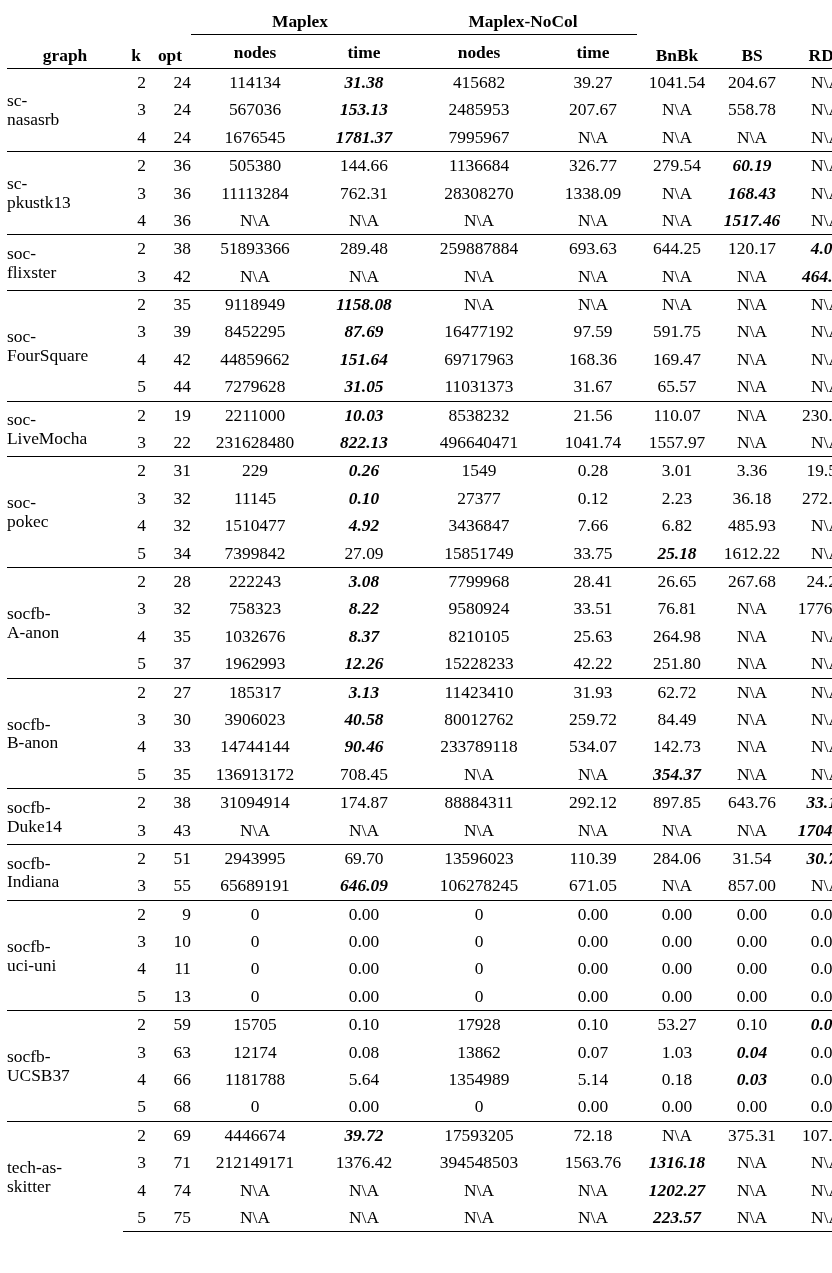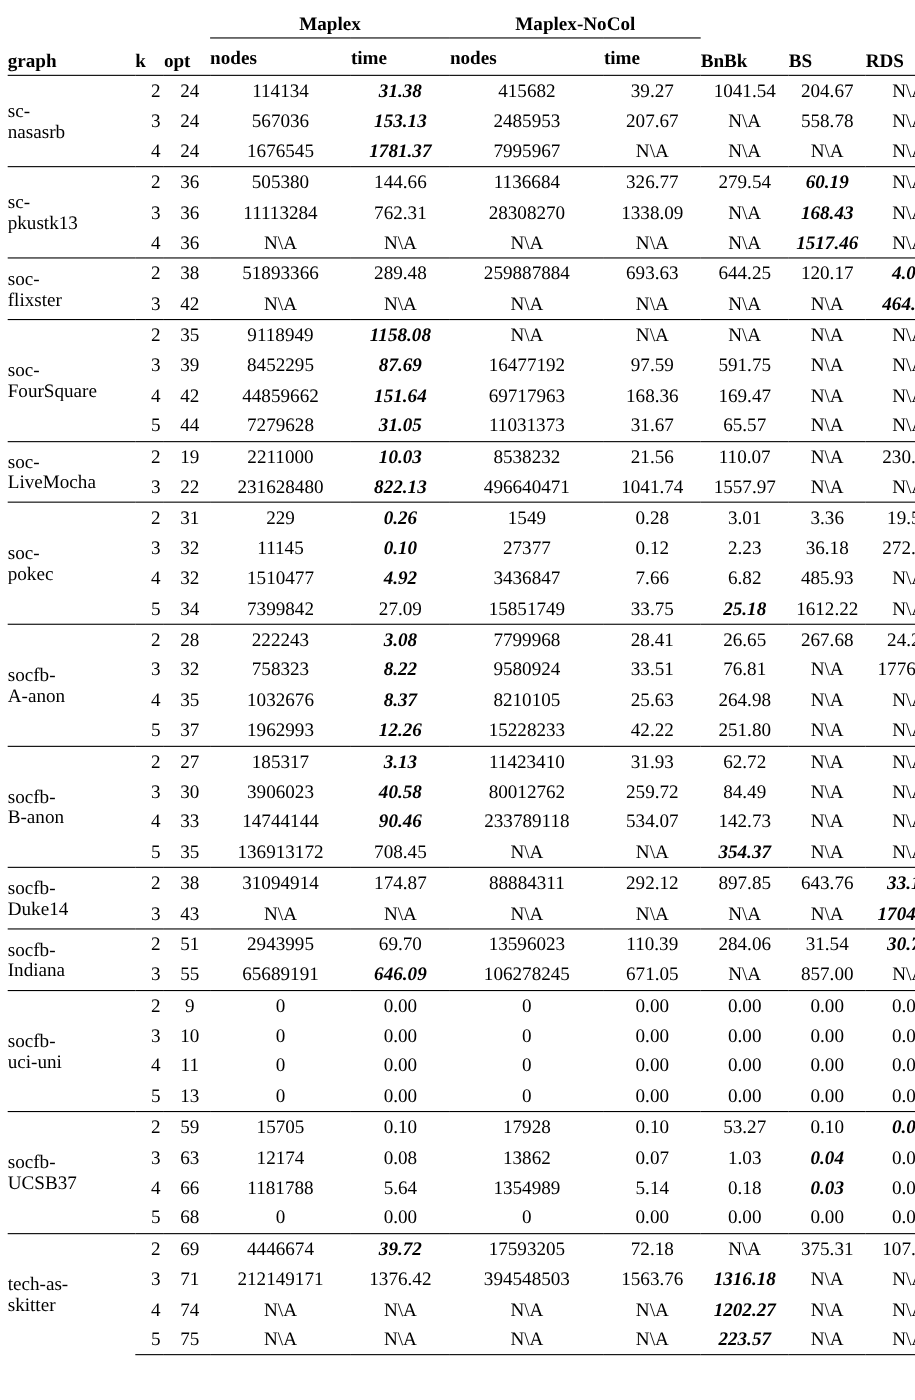--- a/index.html
+++ b/index.html
@@ -40,21 +40,21 @@
   col.c-mnt   { width: 88px;  }
   col.c-bnbk  { width: 80px;  }
   col.c-bs    { width: 70px;  }
   col.c-rds   { width: 78px;  }
 
   
   thead th {
     font-weight: bold;
     padding: 0;
     vertical-align: bottom;
-    text-align: left;
+    text-align: center;
     line-height: 1.18;
   }
   th.grouplabel {
     border-bottom: 1.6px solid #000;
     padding: 3px 4px 2px 4px;
     text-align: center;
   }
   tr.hrow1 th {
     height: 27px;
     vertical-align: bottom;
@@ -85,21 +85,21 @@
     text-align: left;
     vertical-align: middle;
     line-height: 1.08;
     padding-right: 2px;
   }
   td.col-k {
     text-align: right;
     padding-right: 3px;
   }
   td.col-opt {
-    text-align: center;
+    text-align: right;
     padding-left: 5px;
     margin-left: 34px;
   }
   td.bold { font-weight: bold; font-style: italic; }
 
   tbody tr.last-row td {
     border-bottom: 1.7px solid #000;
   }
 
   .na { letter-spacing: 0; }

